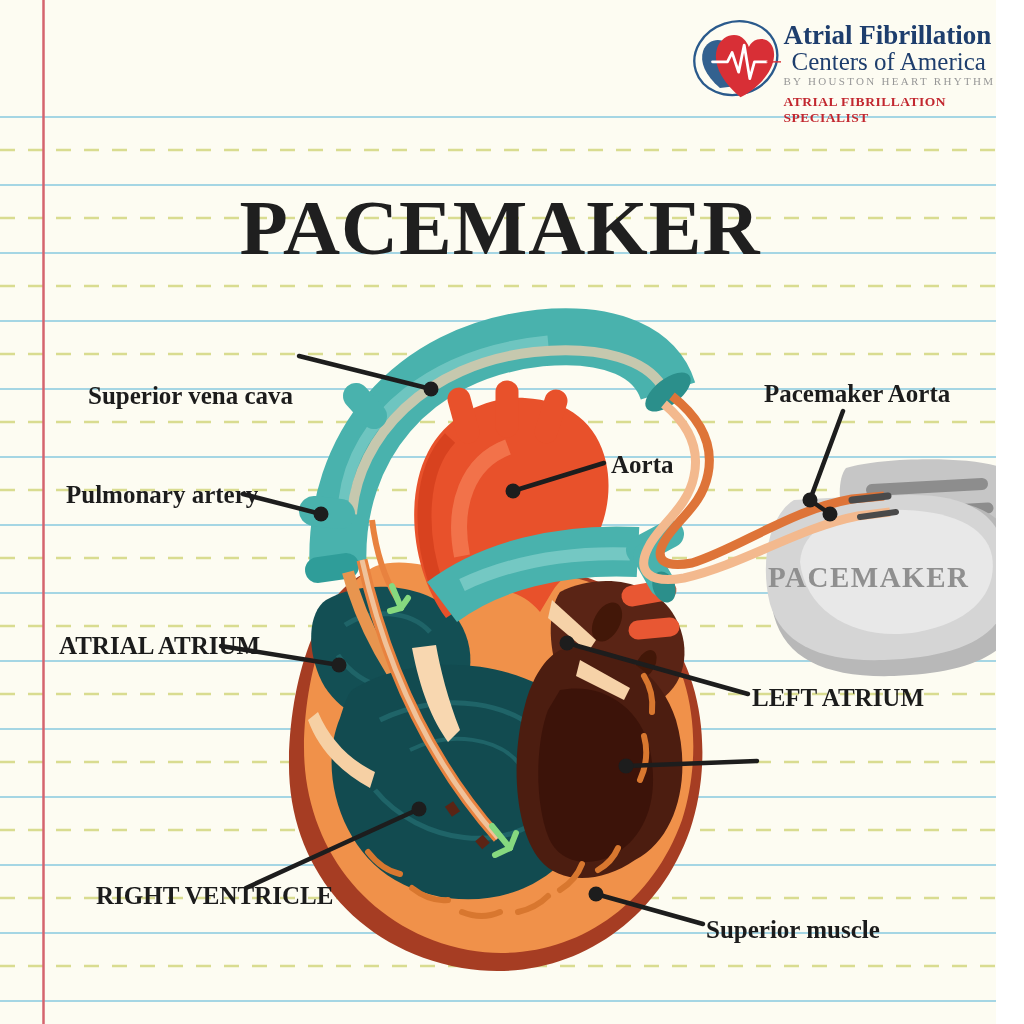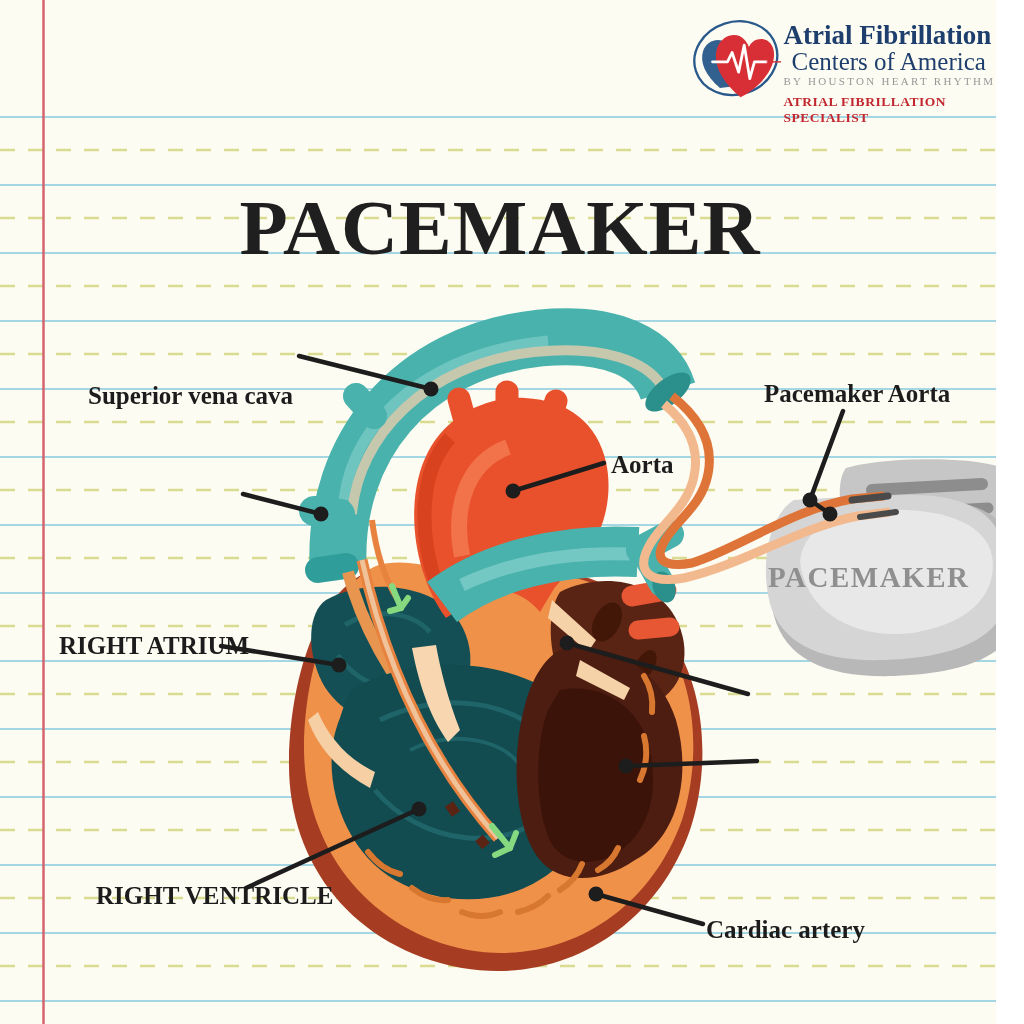--- a/index.html
+++ b/index.html
@@ -211,21 +211,23 @@
       <path d="M 757 761 L 626 766" fill="none"></path>
         <circle cx="626" cy="766" r="7.5" stroke="none"></circle>
       <path d="M 246 888 L 419 809" fill="none"></path>
         <circle cx="419" cy="809" r="7.5" stroke="none"></circle>
       <path d="M 703 924 L 596 894" fill="none"></path>
         <circle cx="596" cy="894" r="7.5" stroke="none"></circle>
     </g>
   </svg>
 
   <div class="lbl" style="left:88px;top:342px;margin-top:40px;">Superior vena cava</div>
+  <div class="lbl" style="left:66px;top:481px;">Pulmonary artery</div>
   <div class="lbl" style="left:611px;top:451px;">Aorta</div>
   <div class="lbl" style="left:764px;top:380px;">Pacemaker Aorta</div>
-  <div class="lbl" style="left:59px;top:632px;">RIGHT ATRIUM</div>
+  <div class="lbl" style="left:59px;top:632px;">ATRIAL ATRIUM</div>
+  <div class="lbl" style="left:752px;top:684px;">LEFT ATRIUM</div>
   <div class="lbl" style="left:60px;top:882px;margin-left:36px;">RIGHT VENTRICLE</div>
-  <div class="lbl" style="left:706px;top:916px;">Cardiac artery</div>
+  <div class="lbl" style="left:706px;top:916px;">Superior muscle</div>
 
   <div class="device-label">PACEMAKER</div>
 
 </div>
 
 </body></html>

